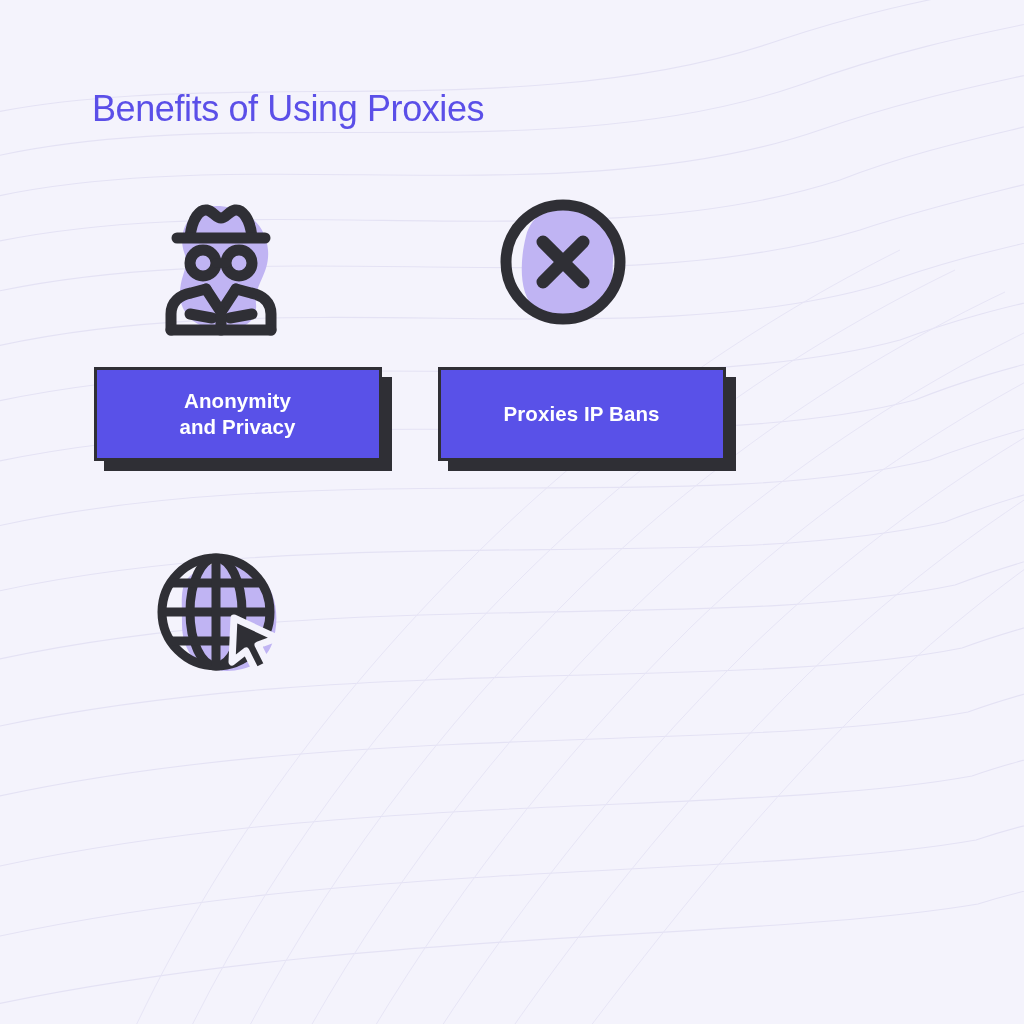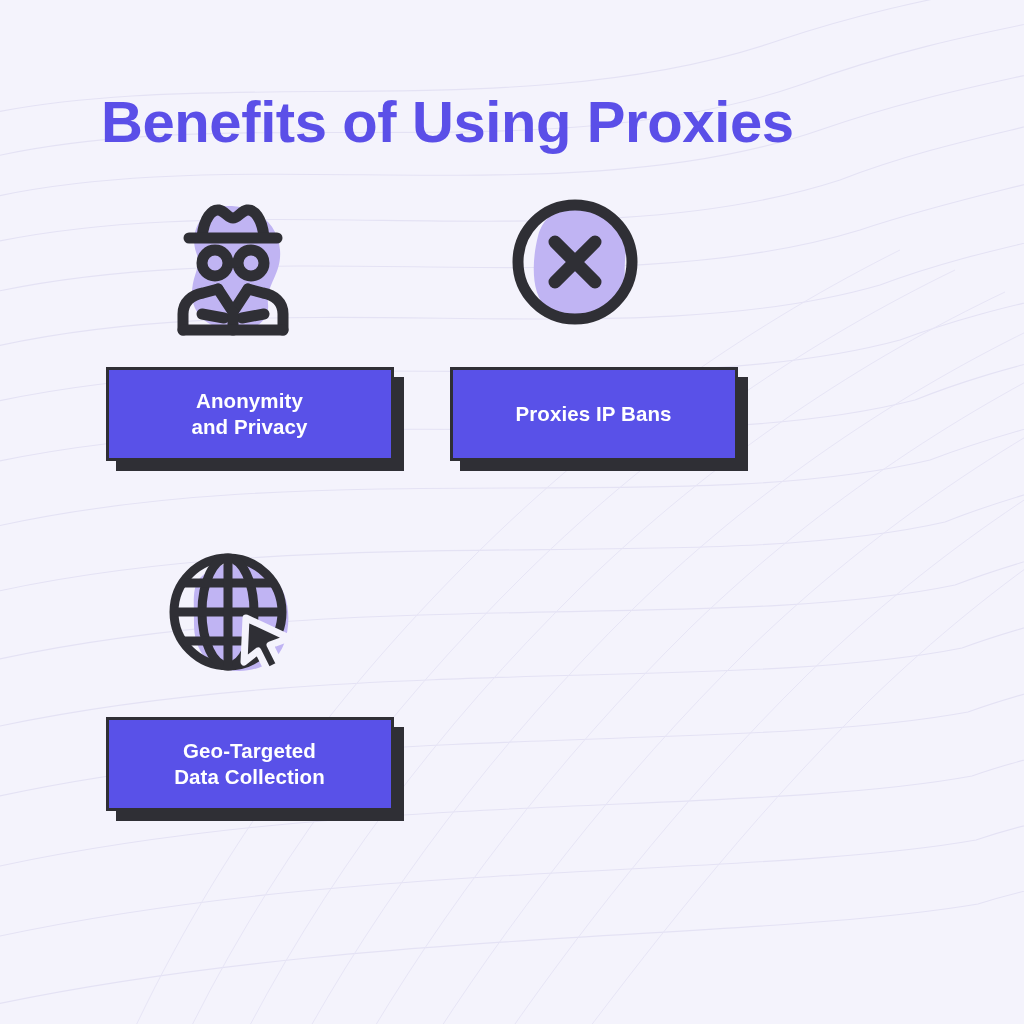--- a/index.html
+++ b/index.html
@@ -23,32 +23,31 @@
     width: 1024px;
     height: 1024px;
     pointer-events: none;
   }
 
   
   #page-title {
     position: absolute;
     left: 92px;
     top: 88px;
-    font-size: 58px;
-    font-weight: bold;
+    font-size: 36px;
+    font-weight: normal;
     letter-spacing: -0.4px;
     color: #5b4fe8;
     white-space: nowrap;
-    margin-left: 9px;
   }
 
   
   #benefits-grid {
     position: absolute;
-    left: 12px;
+    left: 0;
     top: 175px;
     width: 839px;
     display: grid;
     grid-template-columns: 344px 344px;
     grid-template-rows: 350px 350px;
     justify-content: center;
     column-gap: 0px;
   }
 
   .benefit-item {
@@ -210,23 +209,16 @@
           <circle cx="70" cy="74" r="54"></circle>
           <ellipse cx="70" cy="74" rx="26" ry="54"></ellipse>
           <path d="M16,74 L124,74"></path>
           <path d="M26,45 L114,45"></path>
           <path d="M26,103 L114,103"></path>
           <path d="M70,20 L70,128"></path>
         </g>
         <path d="M88,80 L131,100 L112,107 L122,127 L110,133 L100,113 L86,124 Z" fill="#2f2f35" stroke="#f4f3fc" stroke-width="7" stroke-linejoin="round"></path>
       </svg>
     </div>
-    <div class="benefit-card">
-      <div class="card-shadow"></div>
-      <div class="card-face">
-        <span class="card-label">Geo-Targeted
-Data Collection</span>
-      </div>
-    </div>
   </div>
 
 
 </div>
 
 </body></html>

